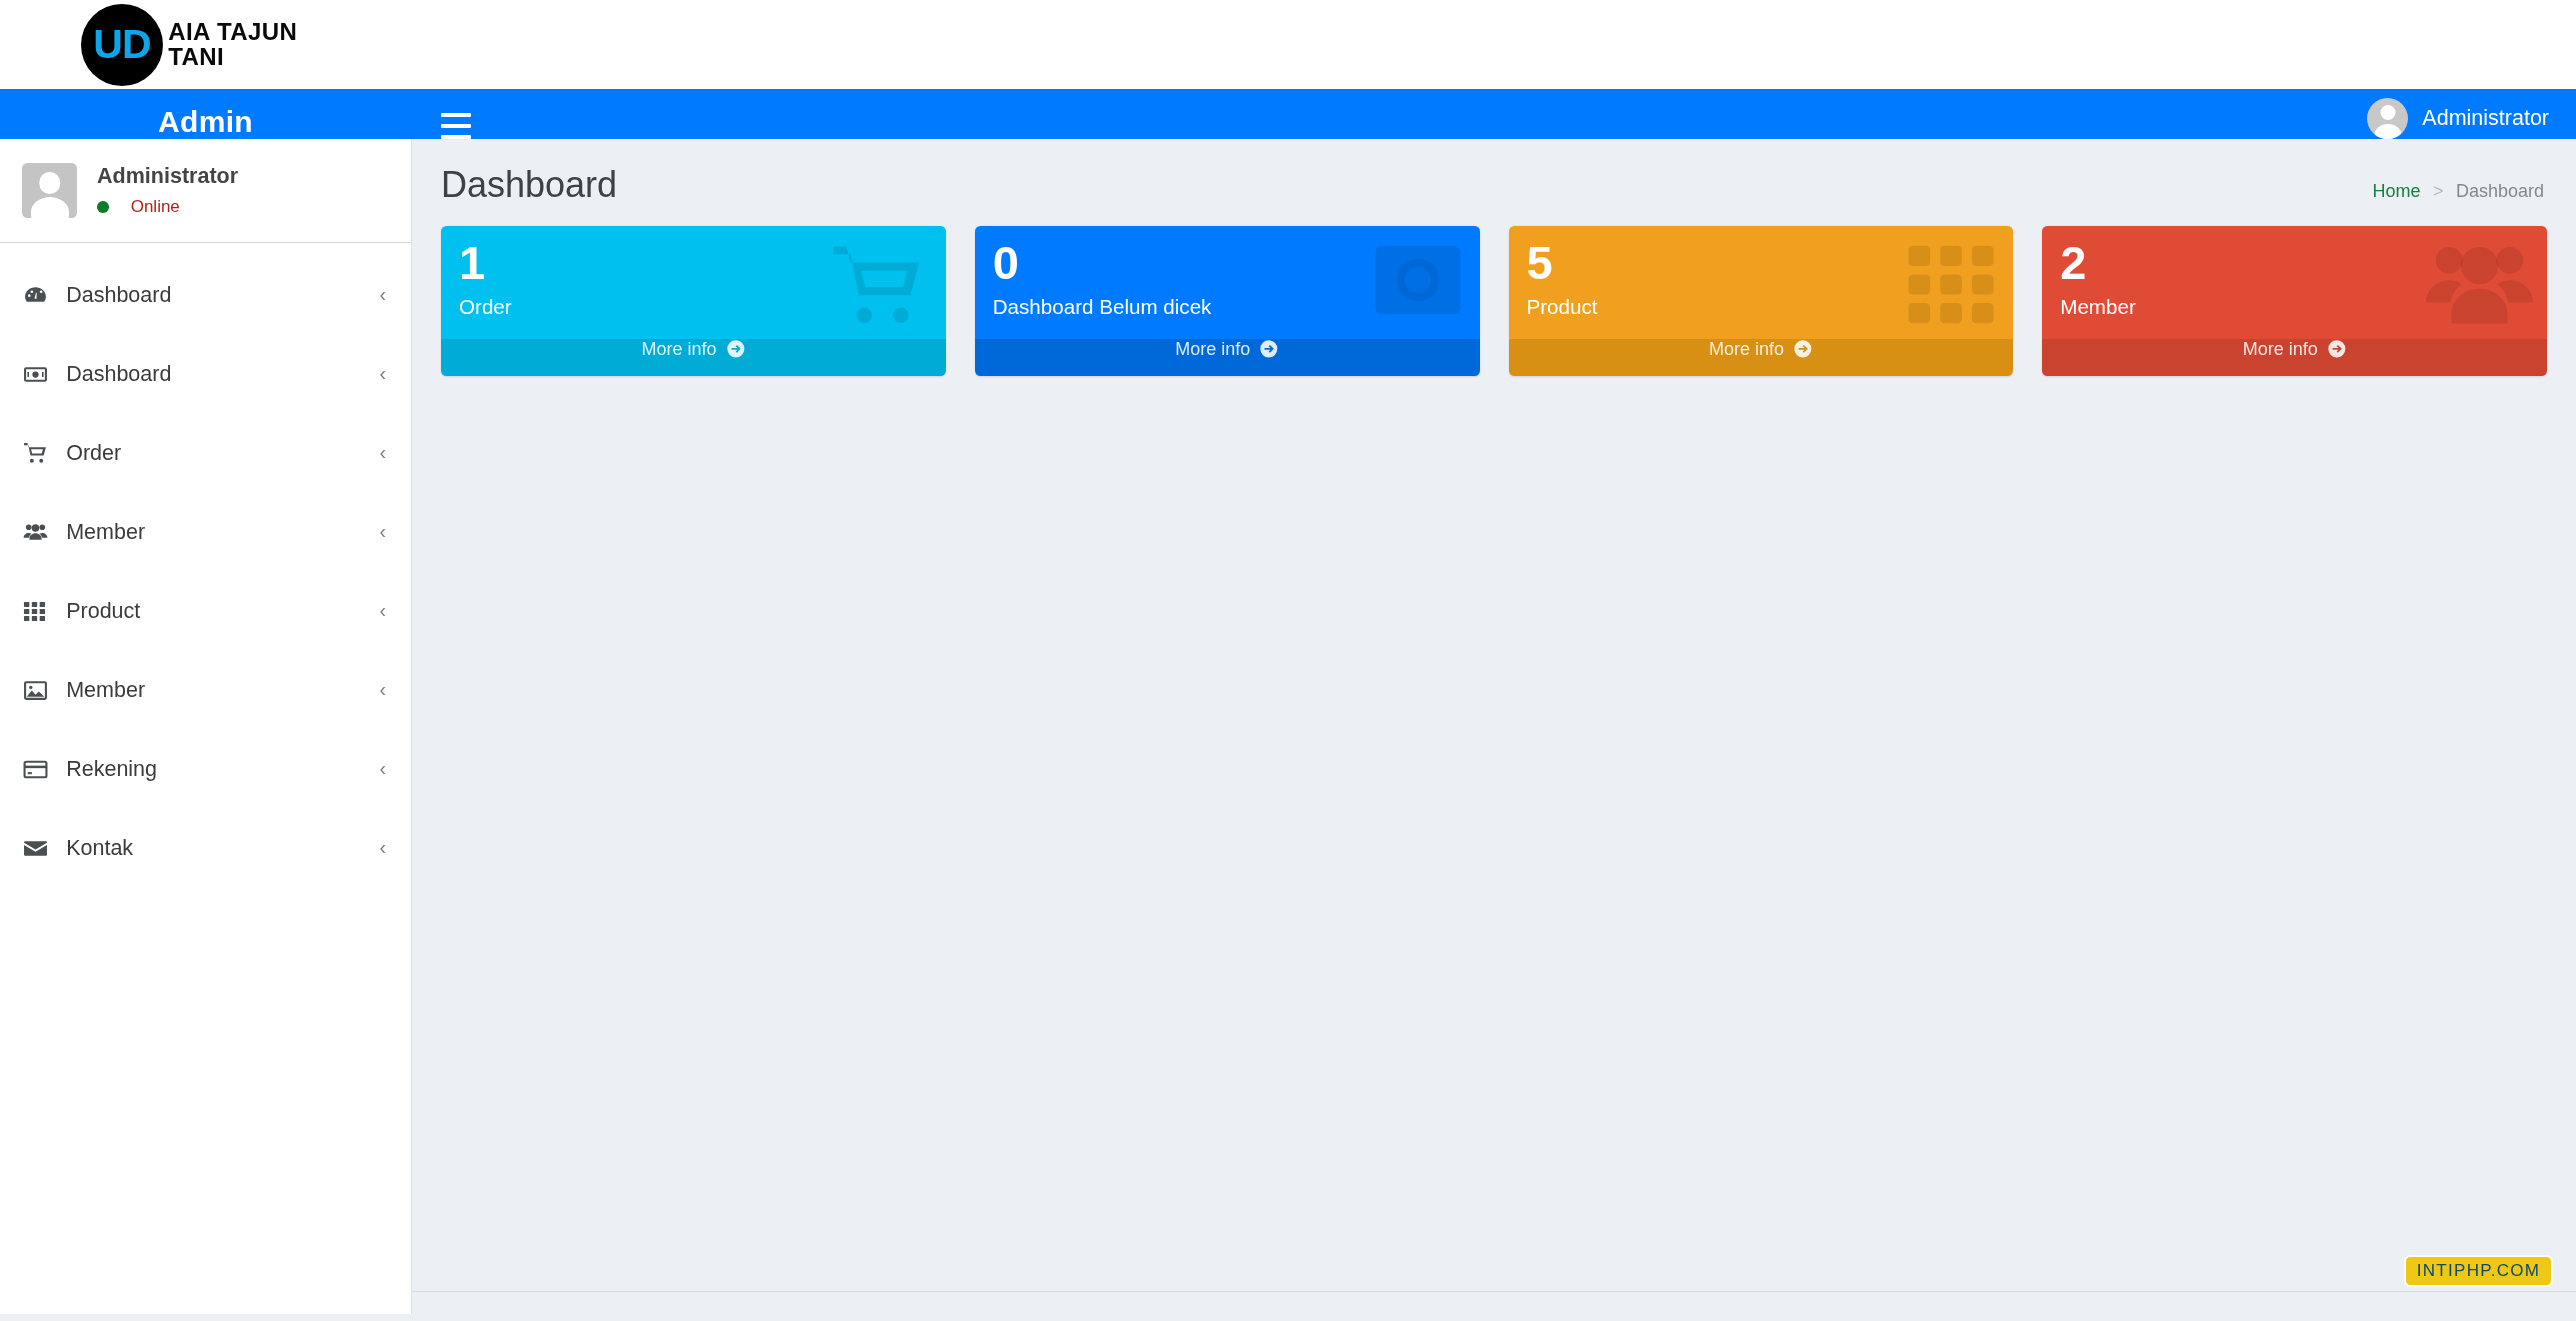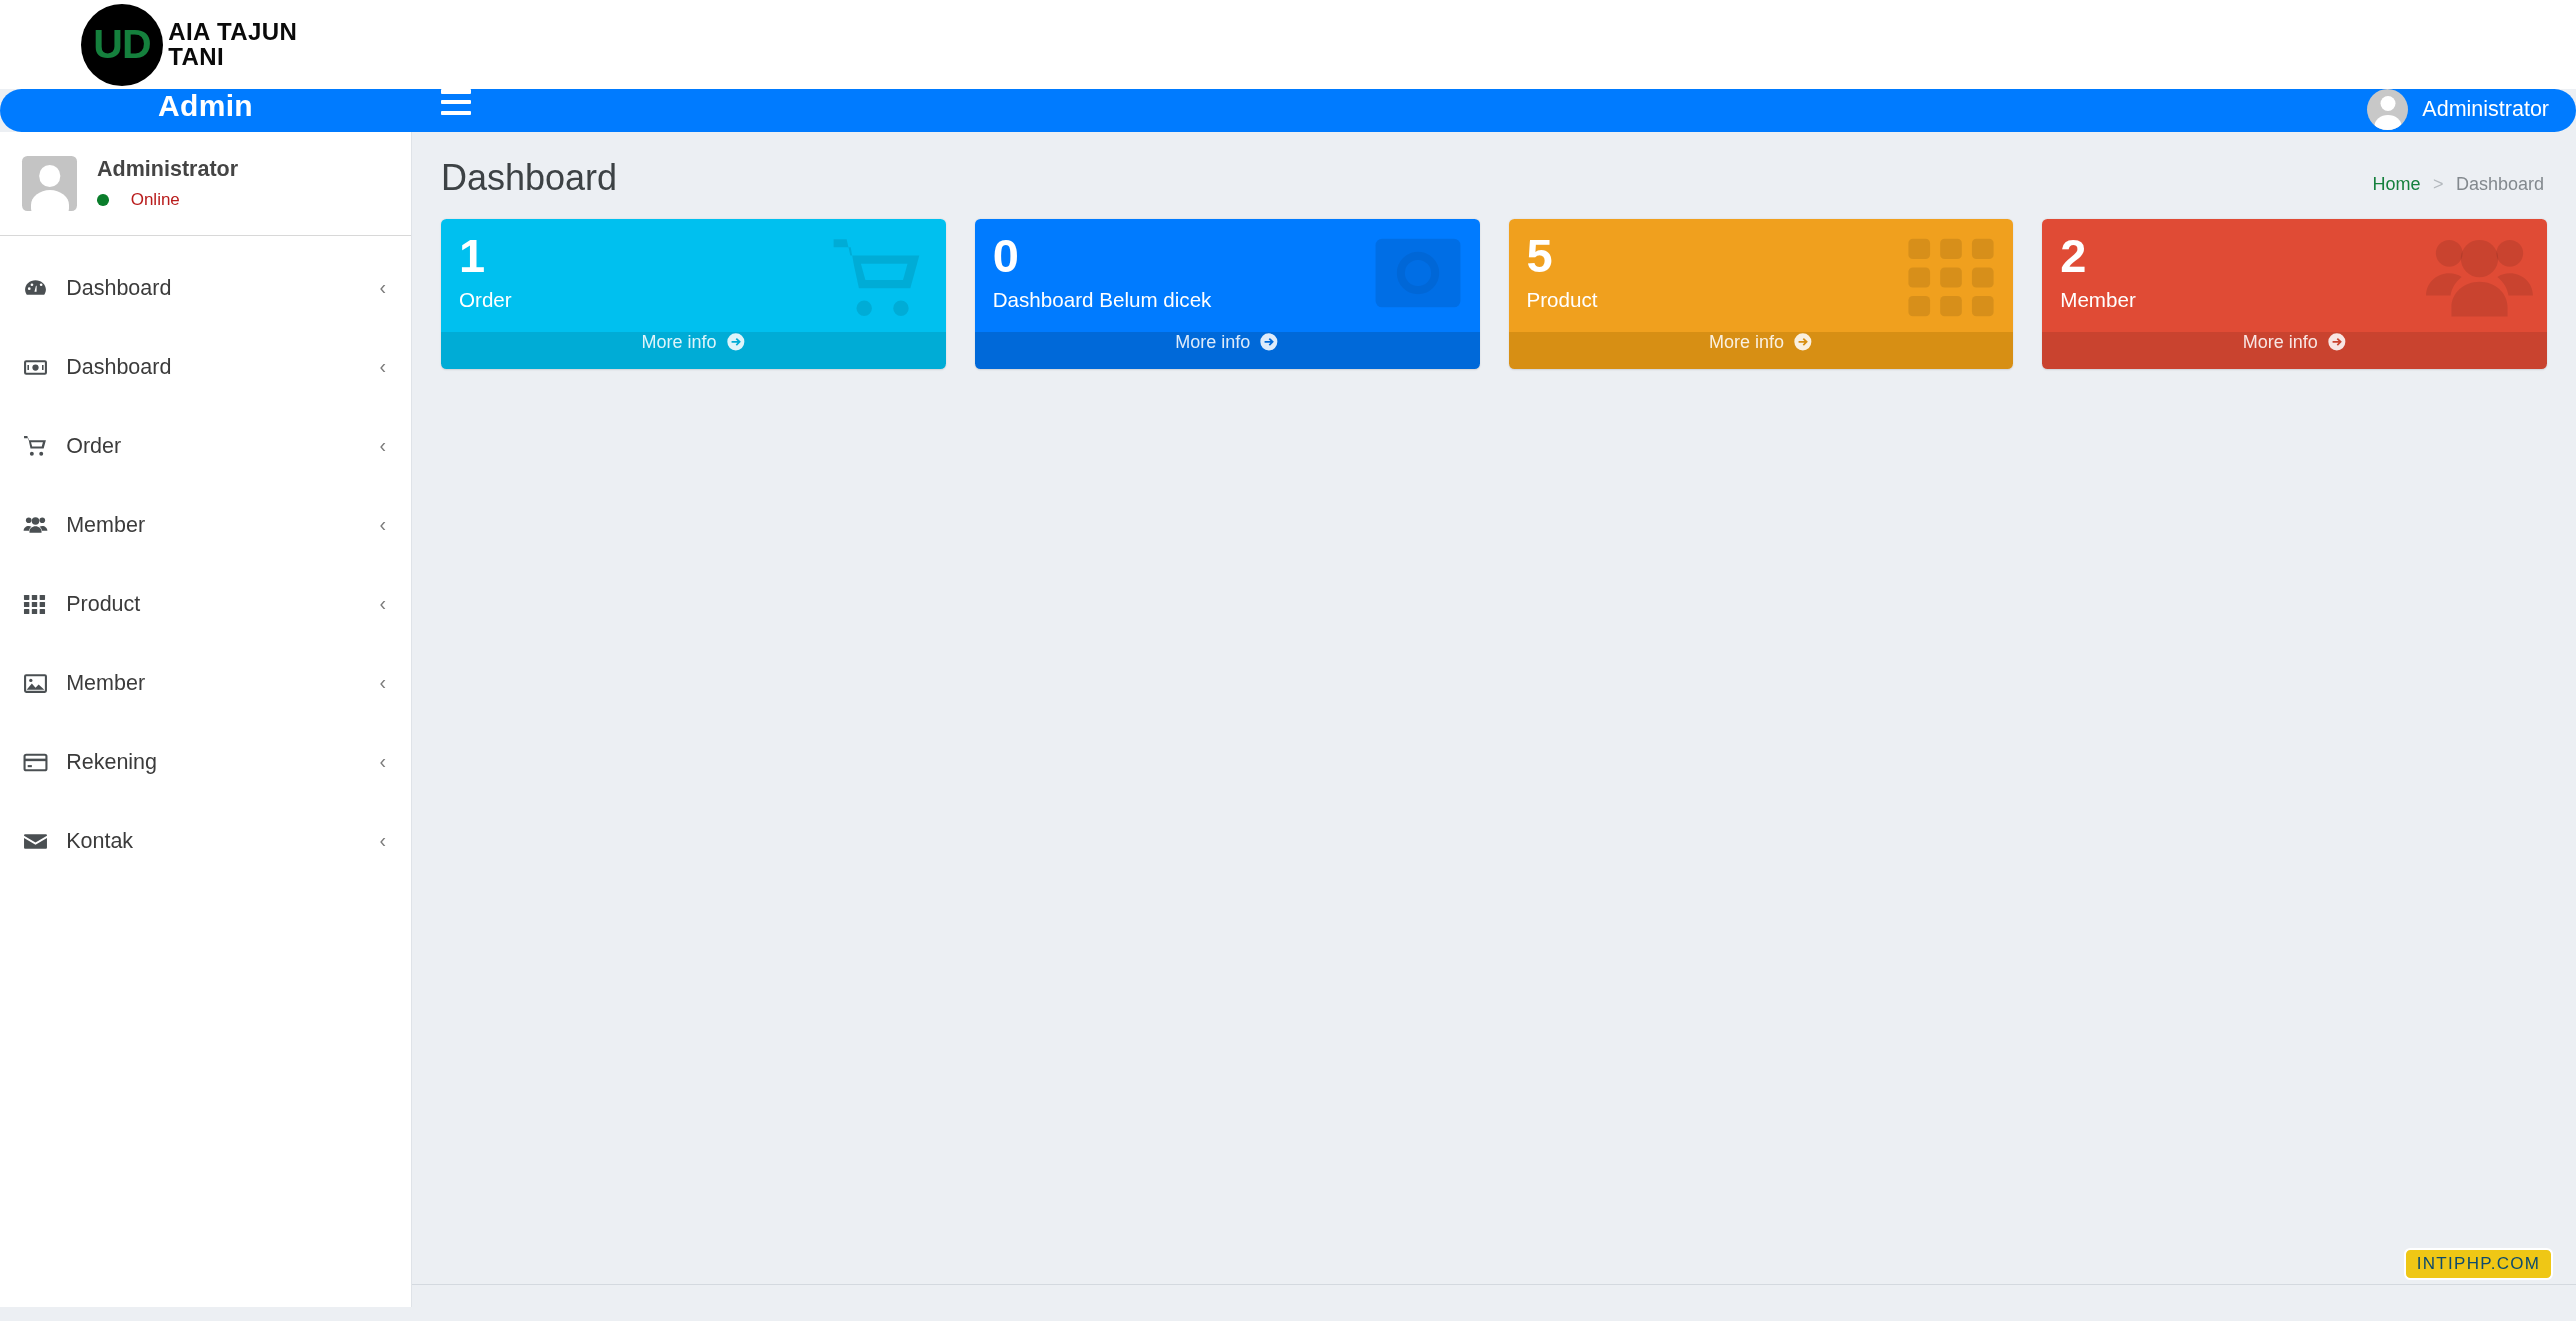--- a/index.html
+++ b/index.html
@@ -28,47 +28,46 @@
   .logo-circle {
     width: 82px;
     height: 82px;
     border-radius: 50%;
     background: #000000;
     display: flex;
     align-items: center;
     justify-content: center;
   }
   .logo-circle-text {
-    color: #15803d;
+    color: #0ea5e9;
     font-size: 41px;
     font-weight: bold;
     letter-spacing: -0.9px;
     line-height: 1;
   }
   .logo-name {
     display: flex;
     flex-direction: column;
     line-height: 1.02;
     margin-left: -7.2px;
   }
   .logo-name span {
     color: #0a0a0a;
     font-size: 24px;
     font-weight: bold;
     letter-spacing: 0.4px;
   }
 
   
   .navbar {
-    height: 43px;
+    height: 50px;
     background: #007bff;
     display: flex;
-    align-items: flex-start;
-    position: relative;
-    border-radius: 27px;
+    align-items: flex-end;
+    position: relative;
   }
   .navbar-brand {
     width: 411px;
     display: flex;
     align-items: center;
     justify-content: center;
     color: #ffffff;
     font-size: 30px;
     font-weight: bold;
     letter-spacing: 0.3px;

